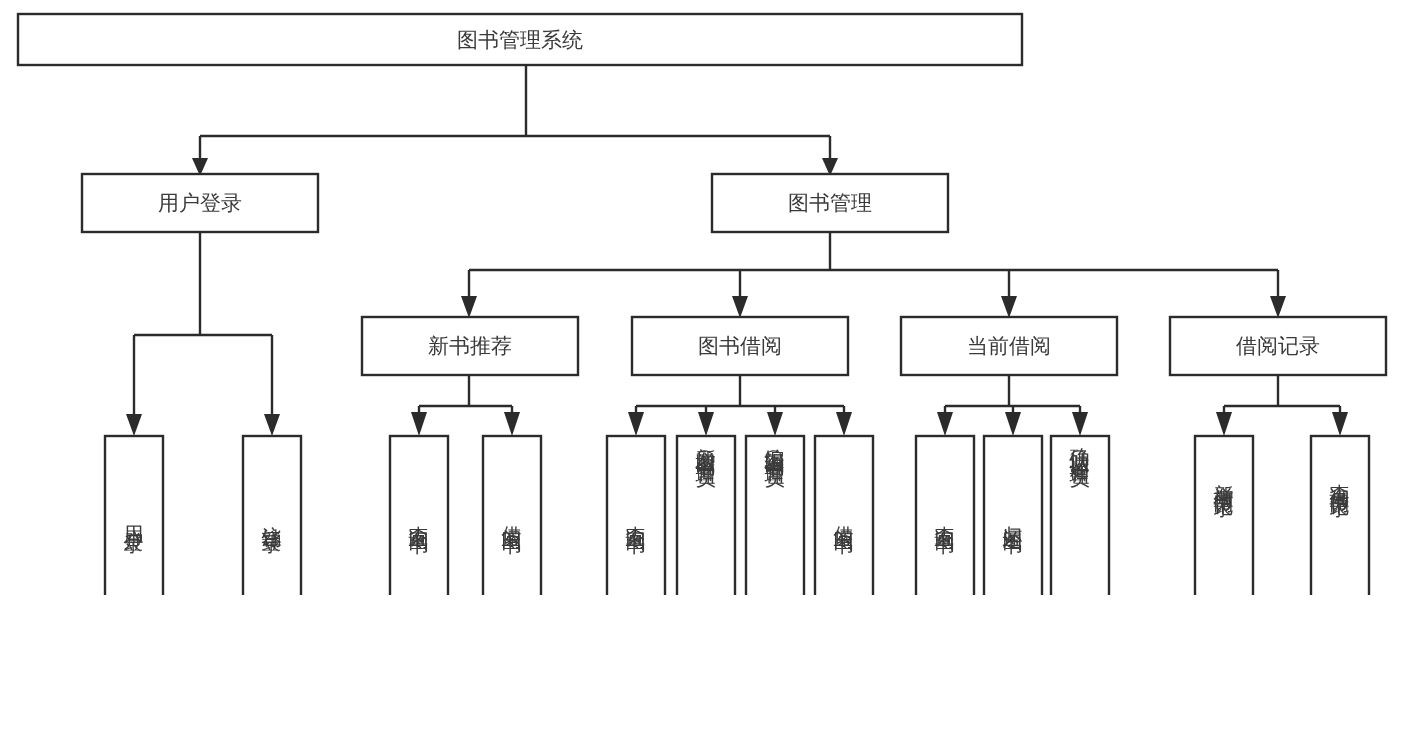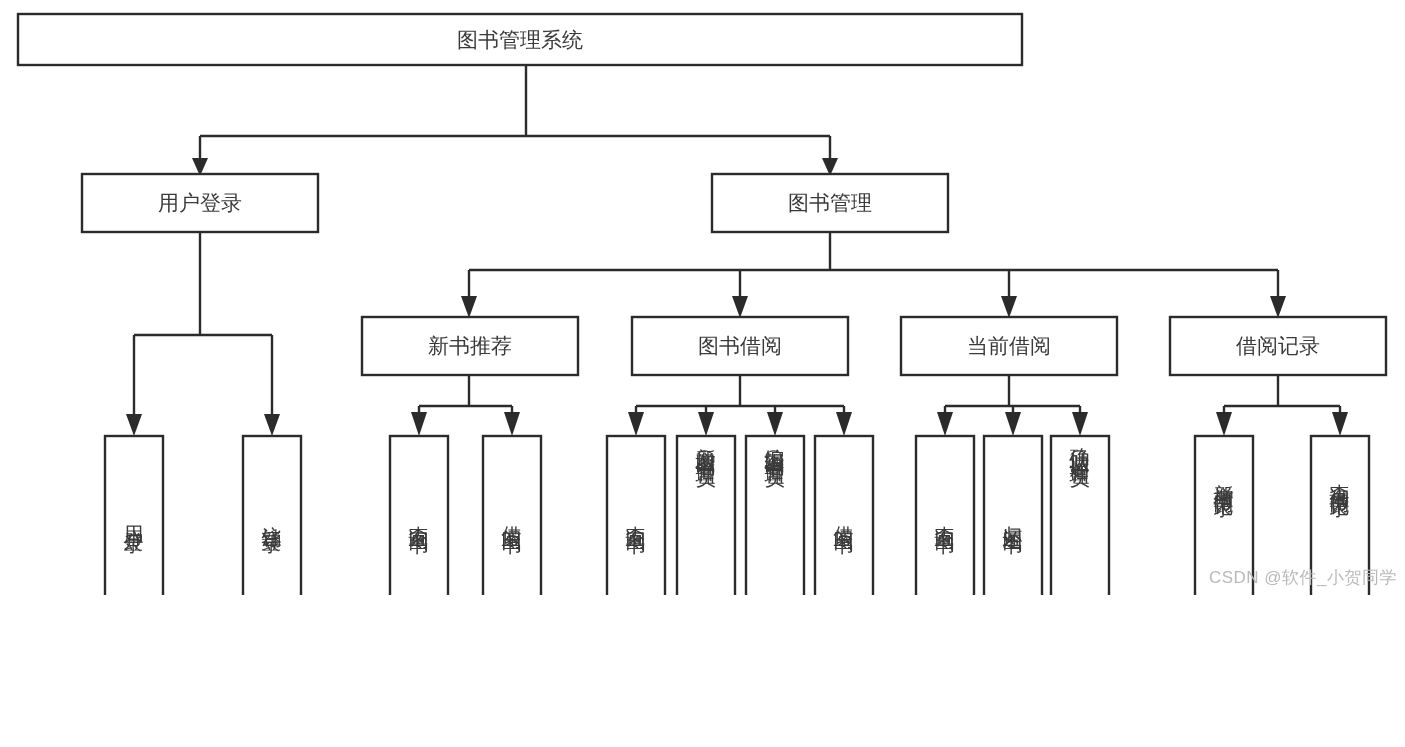--- a/index.html
+++ b/index.html
@@ -230,15 +230,14 @@
       <text class="node-label vertical" x="1224" y="477">新增借阅记录</text>
     </g>
 
     <g>
       <rect class="node-box" x="1311" y="436" width="58" height="297"></rect>
       <text class="node-label vertical" x="1340" y="477">查询借阅记录</text>
     </g>
 
   </svg>
 
-  <div class="watermark">CSDN @软件_小贺同学</div>
 
 </div>
 
 </body></html>

